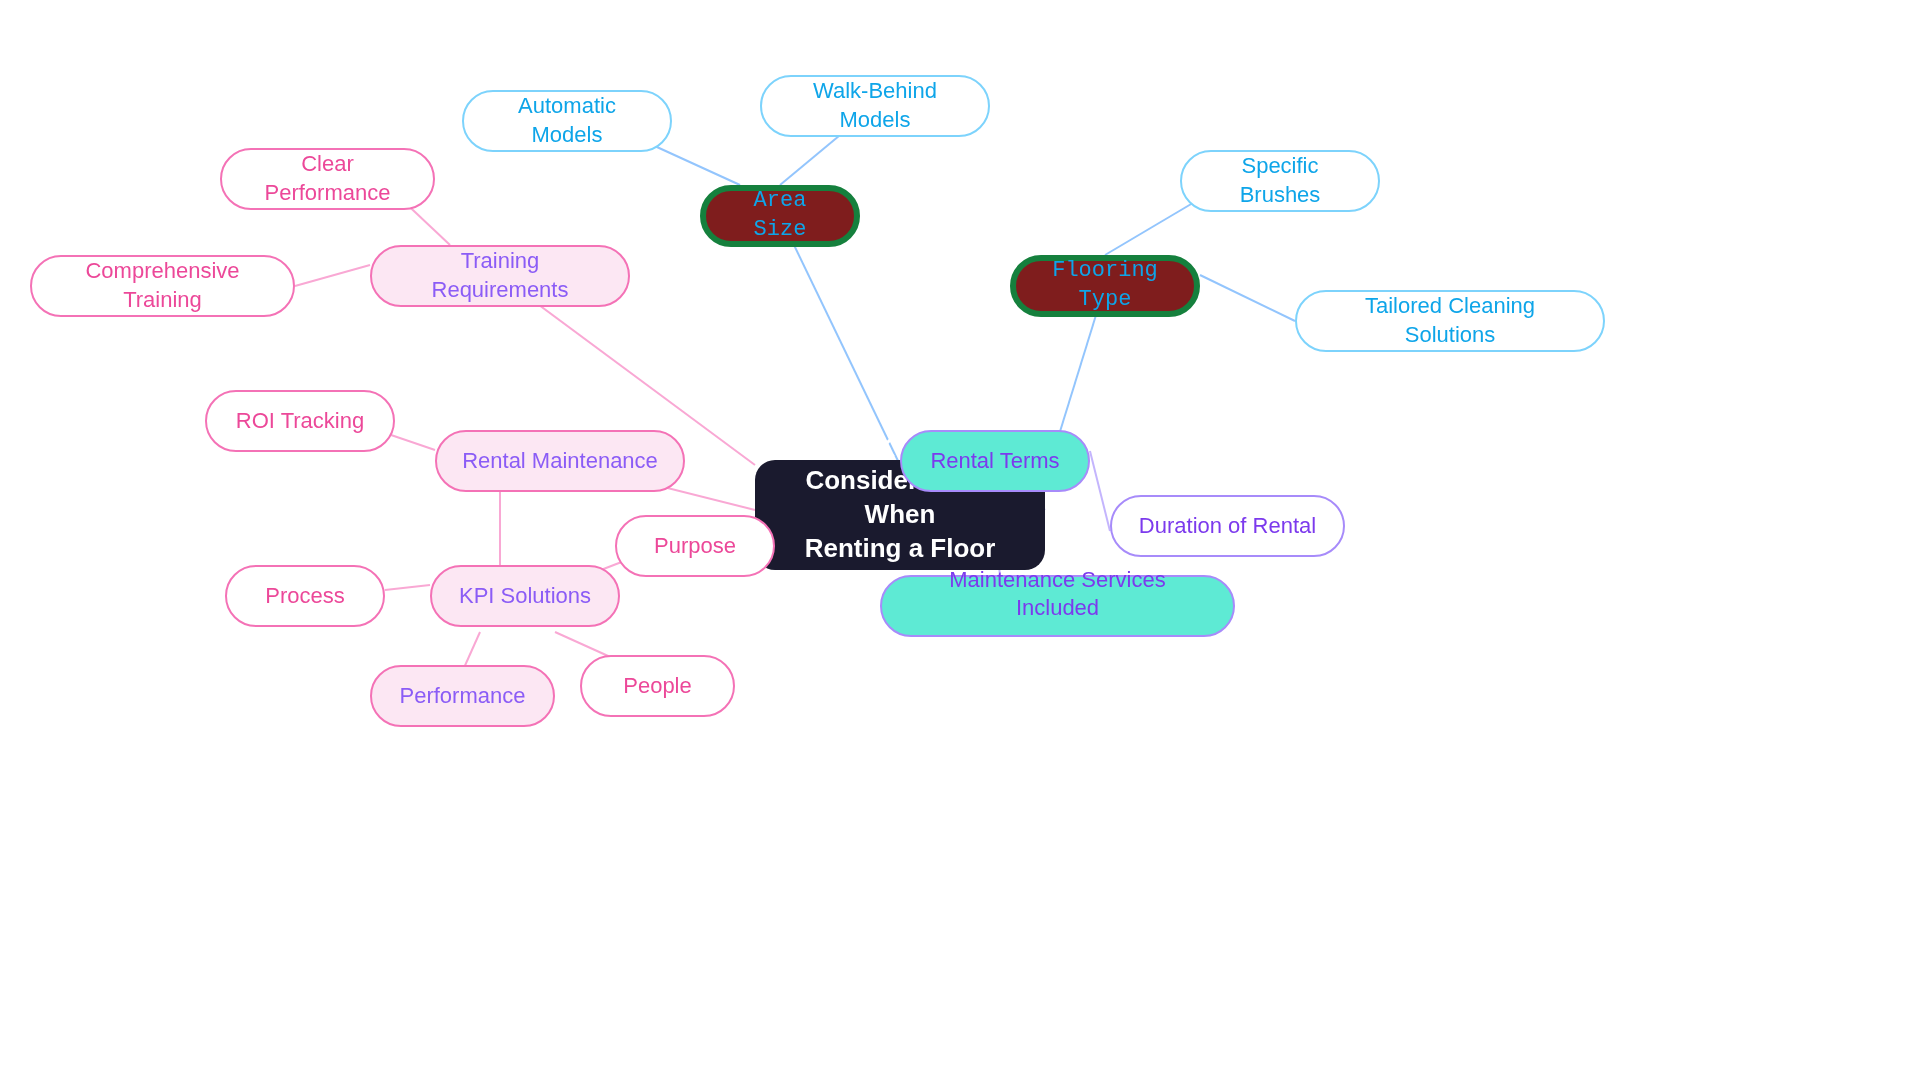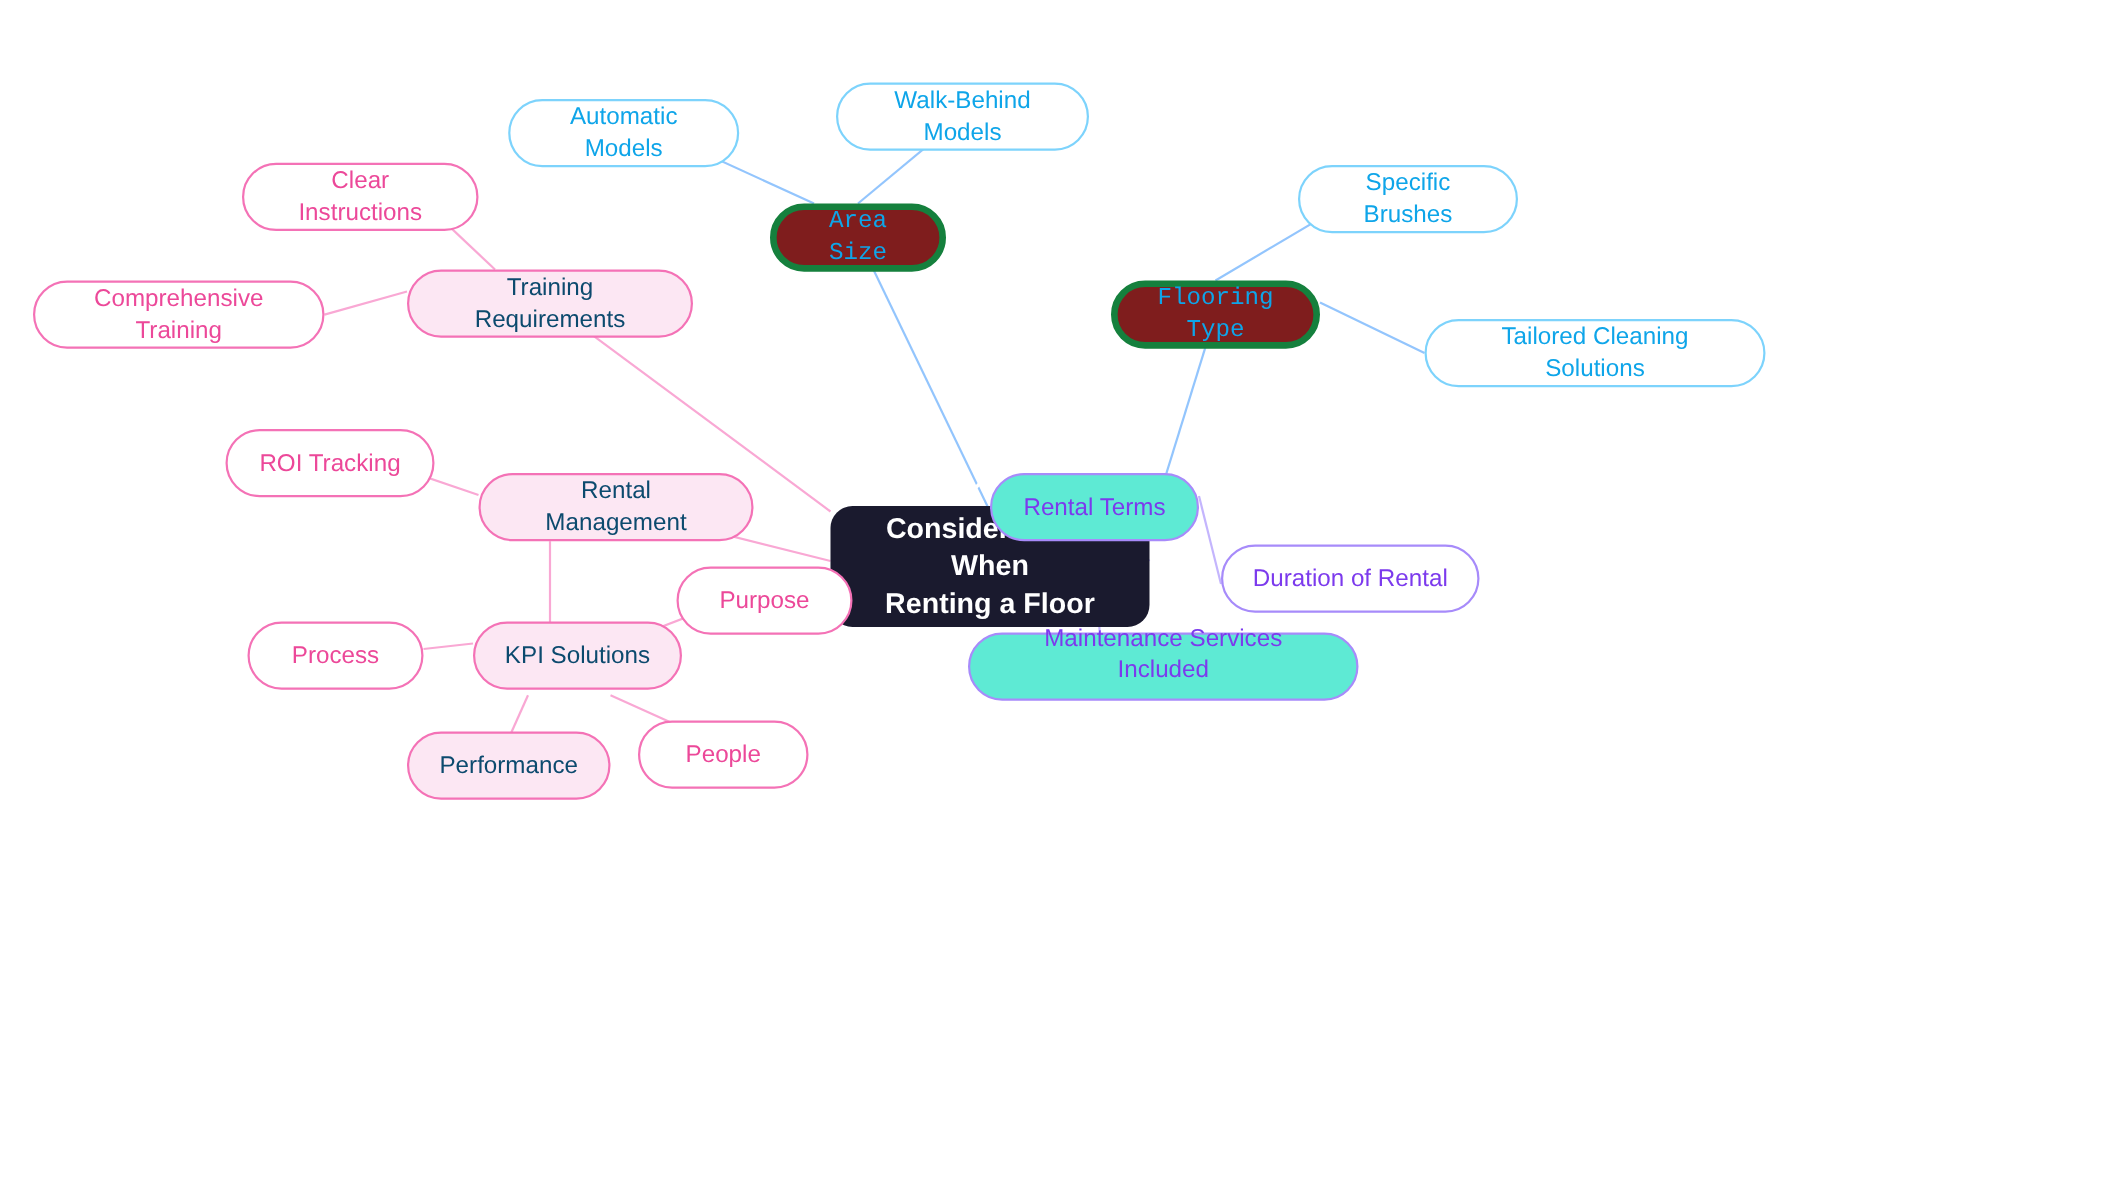--- a/index.html
+++ b/index.html
@@ -43,21 +43,21 @@
       padding: 16px 24px;
     }
     .node-pink {
       background: #ffffff;
       border: 2px solid #f472b6;
       color: #ec4899;
     }
     .node-pink-filled {
       background: #fce7f3;
       border: 2px solid #f472b6;
-      color: #0c4a6e;
+      color: #8b5cf6;
     }
     .node-blue {
       background: #ffffff;
       border: 2px solid #7dd3fc;
       color: #0ea5e9;
     }
     .node-blue-filled {
       background: #7f1d1d;
       border: 6px solid #15803d;
       color: #0ea5e9;
@@ -145,29 +145,29 @@
 
 <div class="node node-blue" style="left: 1295px; top: 290px; width: 310px; height: 62px;">
   <span>Tailored Cleaning Solutions</span>
 </div>
 
 <div class="node node-pink-filled" style="left: 370px; top: 245px; width: 260px; height: 62px;">
   <span>Training Requirements</span>
 </div>
 
 <div class="node node-pink" style="left: 220px; top: 148px; width: 215px; height: 62px;">
-  <span>Clear Instructions</span>
+  <span>Clear Performance</span>
 </div>
 
 <div class="node node-pink" style="left: 30px; top: 255px; width: 265px; height: 62px;">
   <span>Comprehensive Training</span>
 </div>
 
 <div class="node node-pink-filled" style="left: 435px; top: 430px; width: 250px; height: 62px;">
-  <span>Rental Management</span>
+  <span>Rental Maintenance</span>
 </div>
 
 <div class="node node-pink" style="left: 205px; top: 390px; width: 190px; height: 62px;">
   <span>ROI Tracking</span>
 </div>
 
 <div class="node node-pink-filled" style="left: 430px; top: 565px; width: 190px; height: 62px;">
   <span>KPI Solutions</span>
 </div>
 

